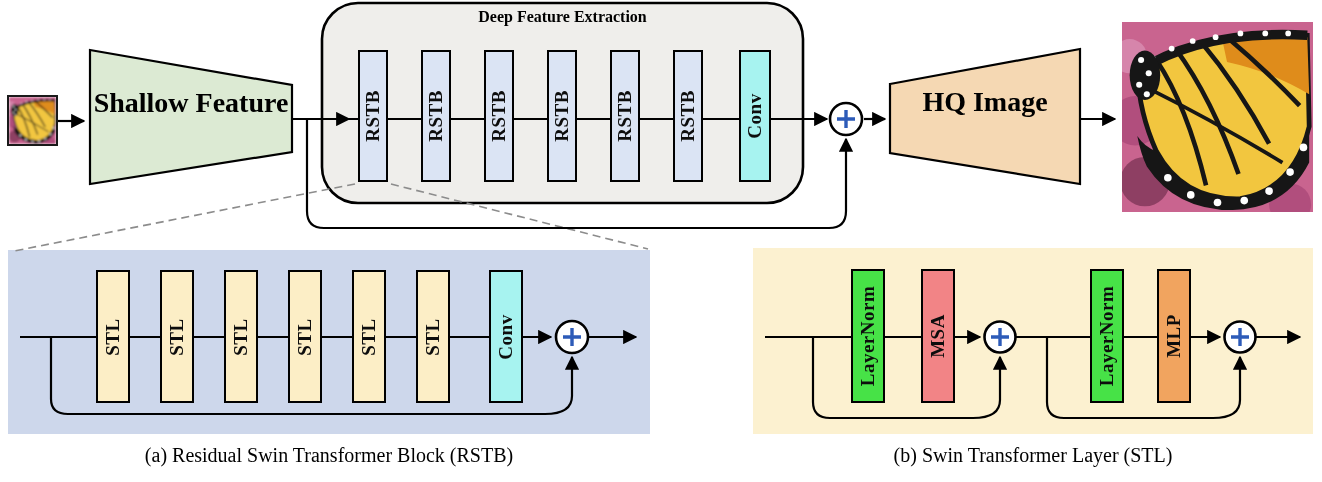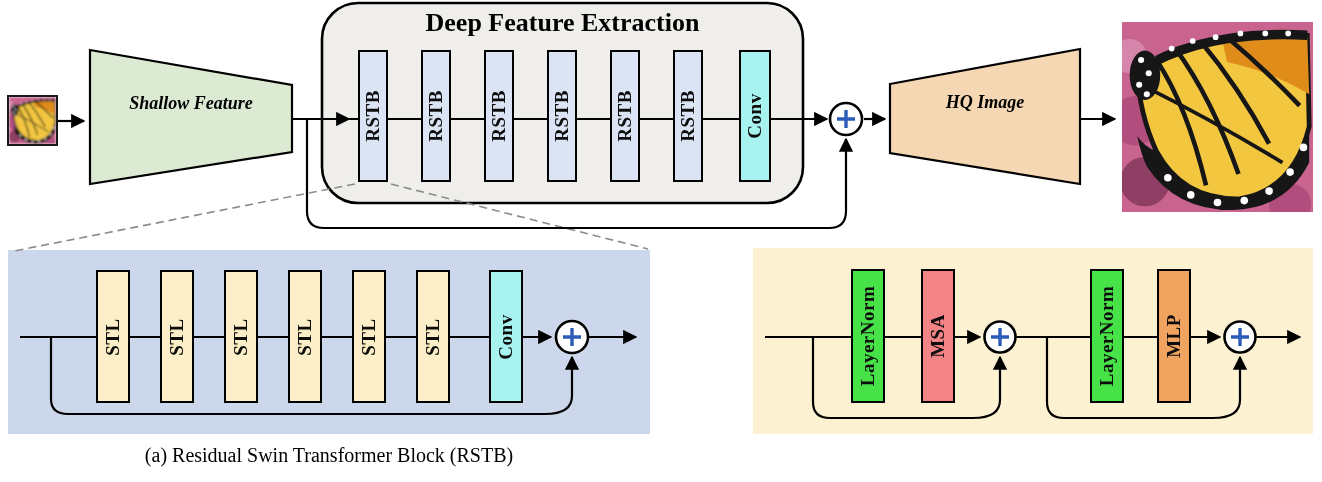--- a/index.html
+++ b/index.html
@@ -18,23 +18,23 @@
   .block>span{
     position:absolute;left:50%;top:50%;
     transform:translate(-50%,-50%) rotate(-90deg);
     white-space:nowrap;font-size:19px;font-weight:bold;color:#0d0d0d;letter-spacing:.5px;
   }
   .topblock{top:50px;height:132px;width:30px;background:#dbe4f4;}
   .ablock{top:270px;height:133px;width:34px;background:#fceec6;}
   .bblock{top:269px;height:134px;width:34px;}
   .conv{background:#a7f3f0;}
   .lbl{position:absolute;z-index:2;text-align:center;}
-  .traplbl{font-weight:bold;font-size:18px;line-height:28px;font-style:italic;}
+  .traplbl{font-weight:bold;font-size:28px;line-height:28px;}
   #shallow-label{left:92px;top:89px;width:198px;}
-  #deep-title{left:322px;top:8px;width:481px;font-weight:bold;font-size:26px;}
+  #deep-title{left:322px;top:8px;width:481px;font-weight:bold;font-size:16px;}
   #hq-label{left:890px;top:88px;width:190px;}
   .caption{font-size:20px;font-weight:normal;}
   #caption-a{left:8px;top:444px;width:642px;text-align:center;}
   #caption-b{left:753px;top:444px;width:560px;}
 </style>
 </head>
 <body>
 
 <div class="stage">
 
@@ -216,14 +216,15 @@
       <span>MSA</span>
     </div>
   <div class="block bblock" style="left:1090px;background:#47e247">
       <span>LayerNorm</span>
     </div>
   <div class="block bblock" style="left:1157px;background:#f1a45f">
       <span>MLP</span>
     </div>
 
   <div class="lbl caption" id="caption-a">(a) Residual Swin Transformer Block (RSTB)</div>
+  <div class="lbl caption" id="caption-b">(b) Swin Transformer Layer (STL)</div>
 
 </div>
 
 </body></html>

